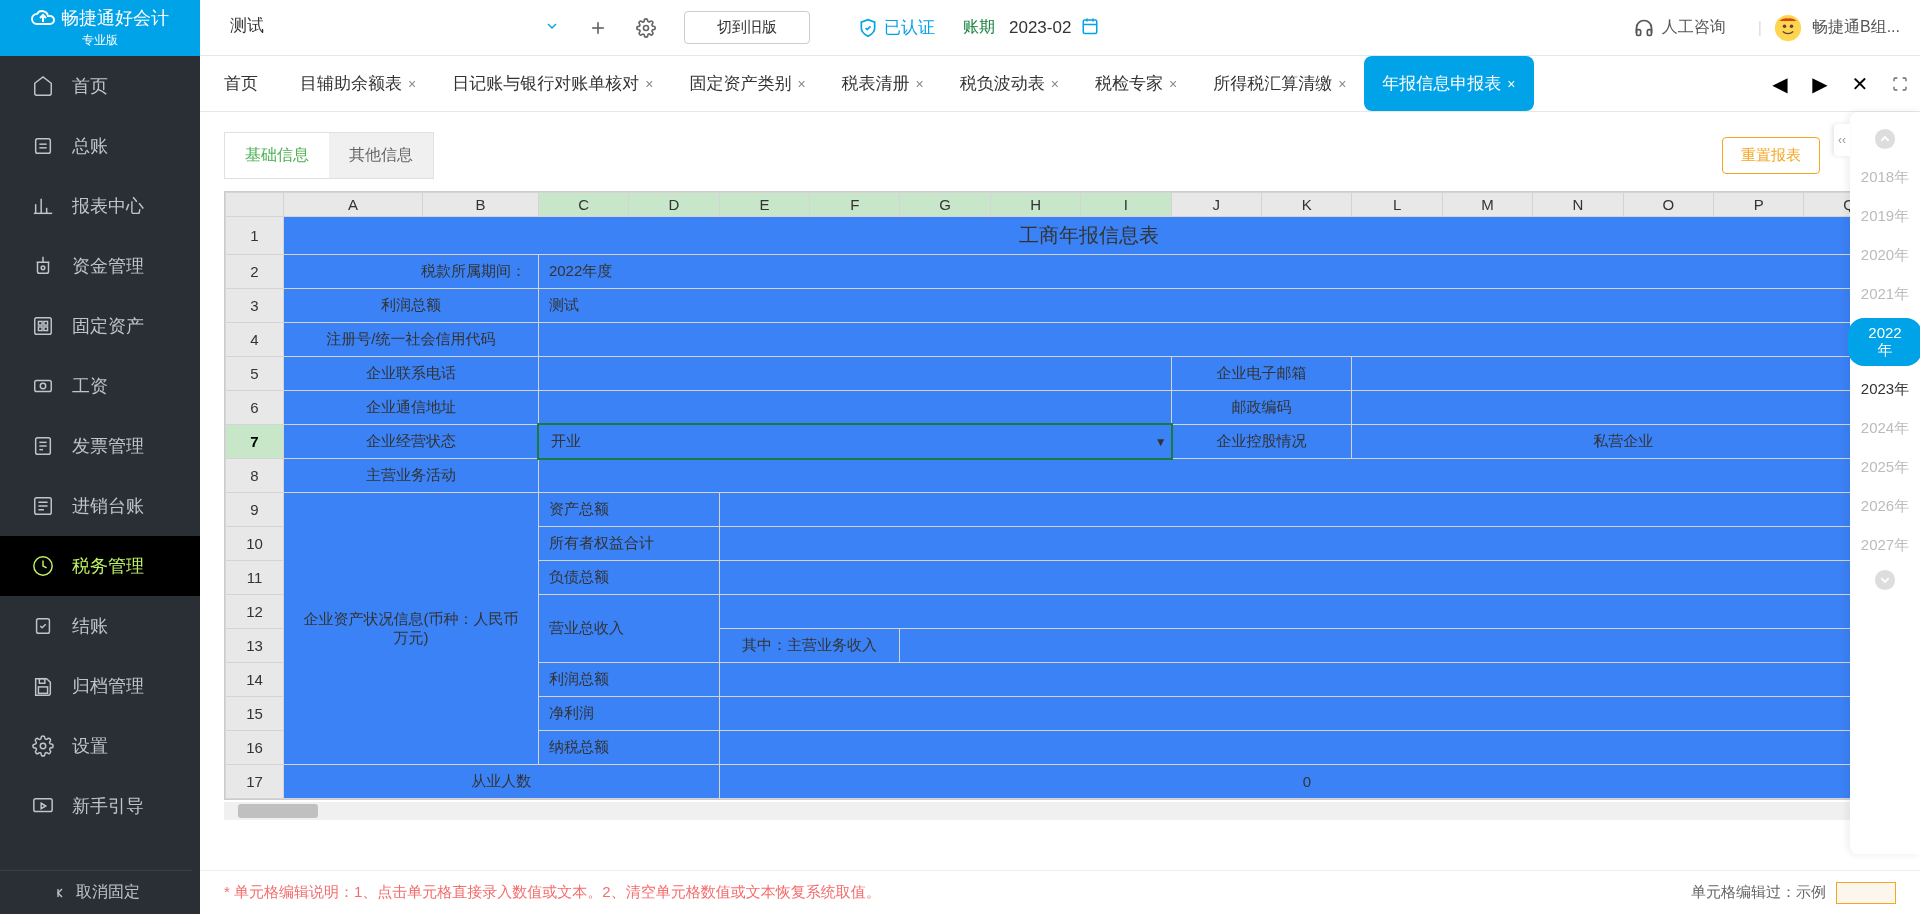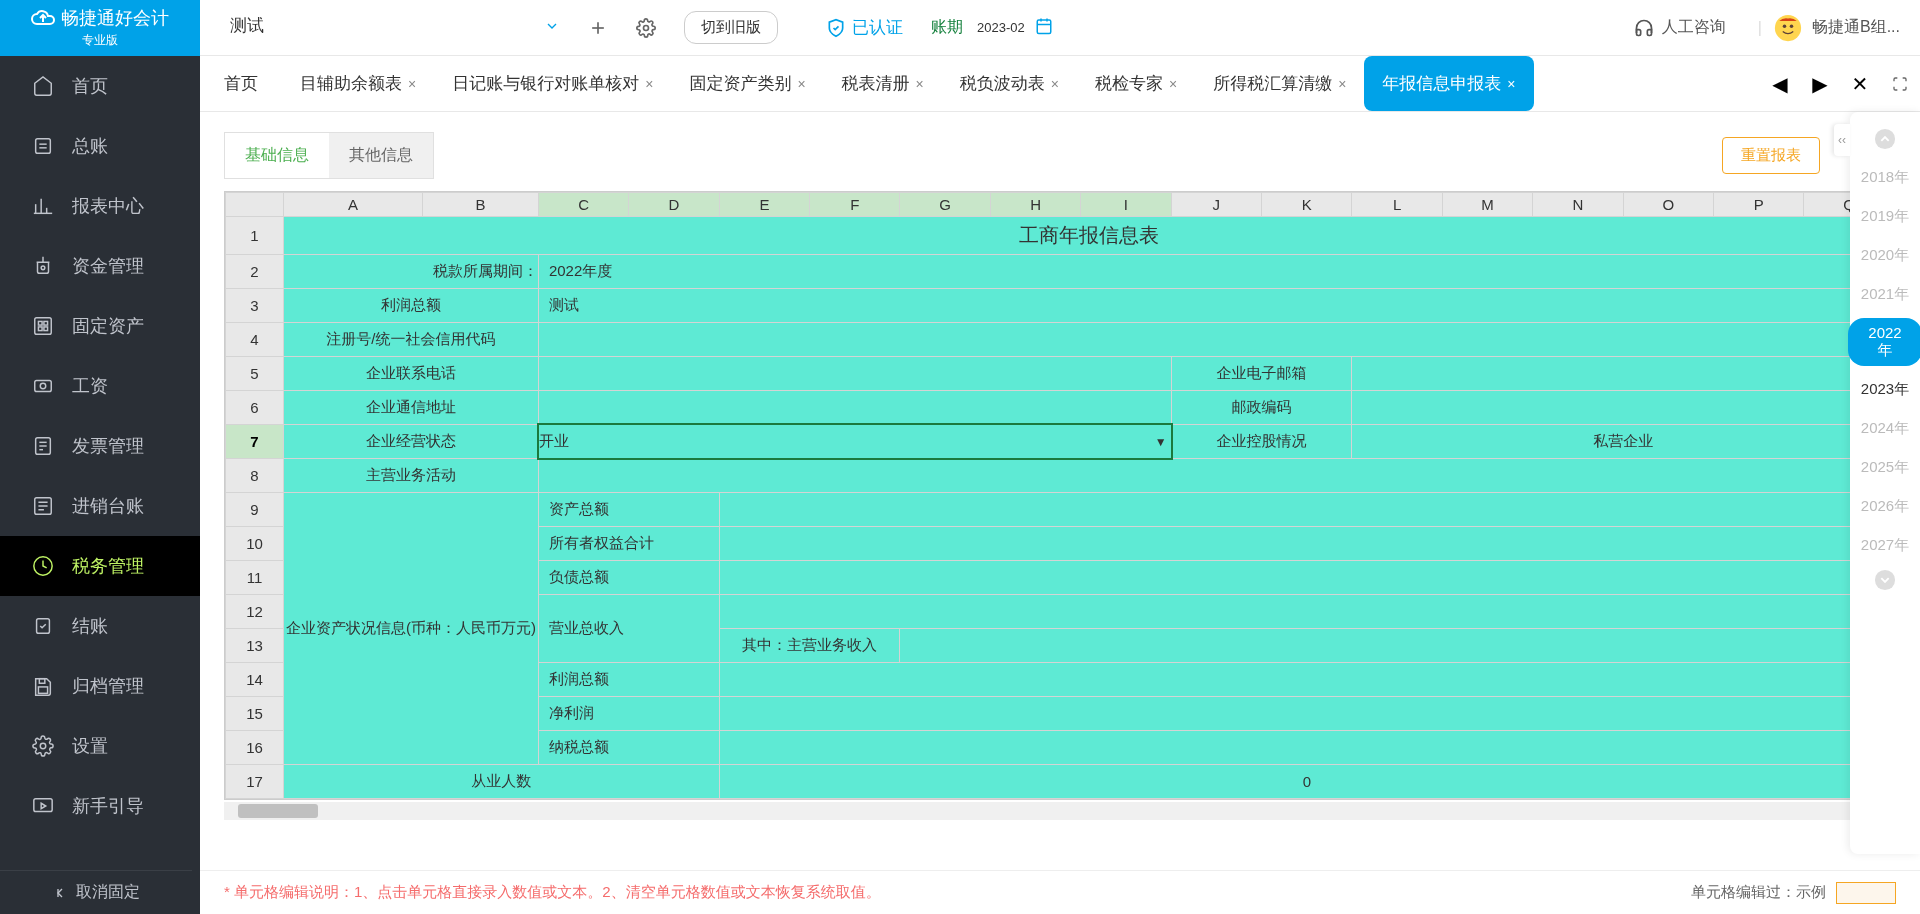--- a/index.html
+++ b/index.html
@@ -6,25 +6,25 @@
 body { width: 1920px; height: 914px; background: #f5f7fa; overflow: hidden; position: relative; }
 
 
 .top-header { height: 56px; background: #fff; display: flex; align-items: center; padding: 0 20px 0 0; border-bottom: 1px solid #e8e8e8; }
 .logo-area { width: 200px; height: 56px; background: #00a2e8; color: #fff; display: flex; flex-direction: column; align-items: center; justify-content: center; }
 .logo-main { display: flex; align-items: center; font-size: 18px; font-weight: 500; }
 .logo-main svg { margin-right: 6px; }
 .logo-sub { font-size: 12px; margin-top: 2px; }
 .entity-selector { margin-left: 30px; width: 330px; display: flex; align-items: center; justify-content: space-between; font-size: 17px; color: #333; padding-bottom: 4px; cursor: pointer; }
 .hdr-icon { margin-left: 28px; color: #666; cursor: pointer; display: flex; align-items: center; }
-.old-ver-btn { margin-left: 28px; border: 1px solid #ccc; padding: 6px 16px; border-radius: 12px; font-size: 15px; color: #333; cursor: pointer; background: #fff; }
+.old-ver-btn { margin-left: 28px; border: 1px solid #ccc; padding: 6px 32px; border-radius: 4px; font-size: 15px; color: #333; cursor: pointer; background: #fff; }
 .verified { margin-left: 48px; color: #00a2e8; font-size: 17px; display: flex; align-items: center; }
 .verified svg { margin-right: 6px; }
 .period-label { margin-left: 28px; font-size: 16px; color: #15803d; }
-.period-val { margin-left: 14px; font-size: 13px; color: #333; }
+.period-val { margin-left: 14px; font-size: 17px; color: #333; }
 .cal-icon { margin-left: 10px; color: #00a2e8; cursor: pointer; }
 .spacer { flex: 1; }
 .support { display: flex; align-items: center; color: #555; font-size: 16px; margin-right: 20px; cursor: pointer; }
 .support svg { margin-right: 8px; }
 .avatar { width: 28px; height: 28px; margin-right: 10px; }
 .user-name { font-size: 16px; color: #555; }
 
 
 .sidebar { position: absolute; top: 56px; left: 0; width: 200px; bottom: 0; background: #2a2f36; color: #c0c4cc; overflow-y: auto; }
 .sidebar::-webkit-scrollbar { width: 8px; }
@@ -59,21 +59,21 @@
 
 .sheet-wrap { margin-top: 12px; border: 1px solid #ccc; position: relative; }
 table.sheet { border-collapse: collapse; width: 100%; background: #fdfdfd; }
 table.sheet th, table.sheet td { border: 1px solid #d4d4d4; font-size: 15px; color: #333; }
 .col-hdr { background: #e8e8e8; height: 24px; text-align: center; font-weight: normal; color: #555; }
 .col-hdr.sel { background: #c8e6c9; }
 .row-hdr { background: #e8e8e8; width: 50px; text-align: center; font-weight: normal; color: #555; height: 34px; }
 .row-hdr.sel { background: #c8e6c8; font-weight: bold; color: #000; }
 .corner { background: #e8e8e8; width: 50px; }
 .title-row td.data { text-align: center; font-size: 20px; height: 38px; }
-td.data { padding: 0 0; height: 34px; background: #5eead4; }
+td.data { padding: 0 12px; height: 34px; background: #3b82f6; }
 td.label { text-align: center; }
 td.label-left { text-align: left; padding-left: 10px; }
 .active-cell { position: relative; text-align: left; }
 .active-cell::after { content: ''; position: absolute; top: -2px; left: -2px; right: -2px; bottom: -2px; border: 2px solid #1b7a3e; pointer-events: none; }
 .dd-arrow { position: absolute; right: 4px; top: 50%; transform: translateY(-50%); color: #333; font-size: 12px; }
 .hscroll { height: 18px; background: #f0f0f0; margin-top: 2px; position: relative; }
 .hscroll-thumb { position: absolute; left: 14px; top: 2px; width: 80px; height: 14px; background: #c0c0c0; border-radius: 3px; }
 
 
 .year-panel { position: absolute; top: 112px; right: 0; width: 70px; bottom: 60px; background: #fff; box-shadow: -2px 0 8px rgba(0,0,0,0.08); display: flex; flex-direction: column; align-items: center; padding: 12px 0; border-radius: 8px 0 0 8px; }

